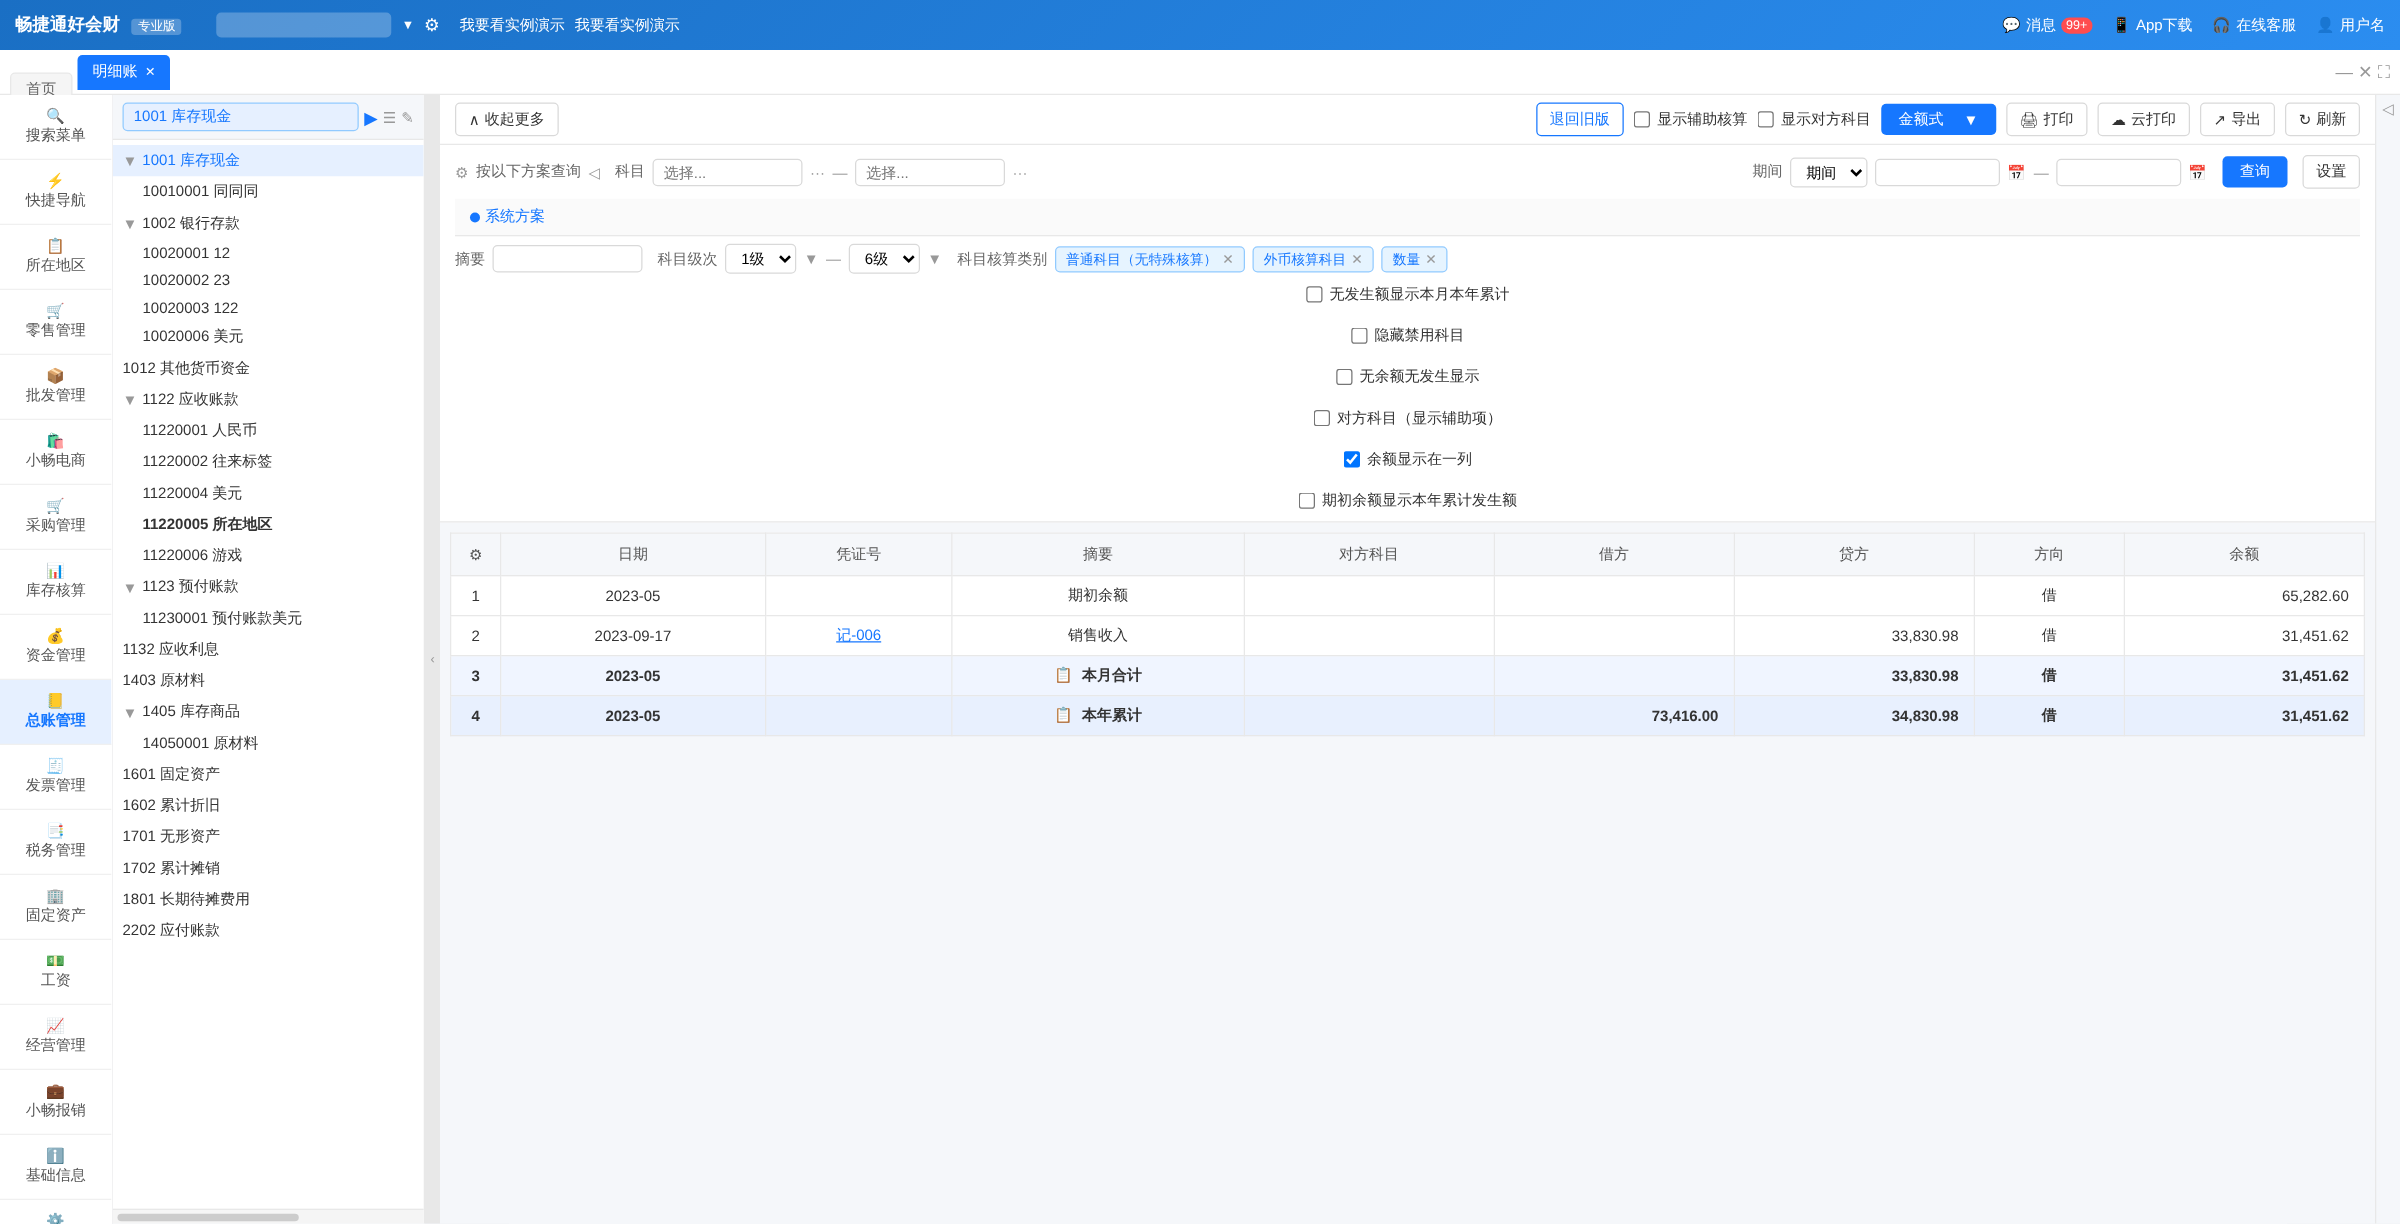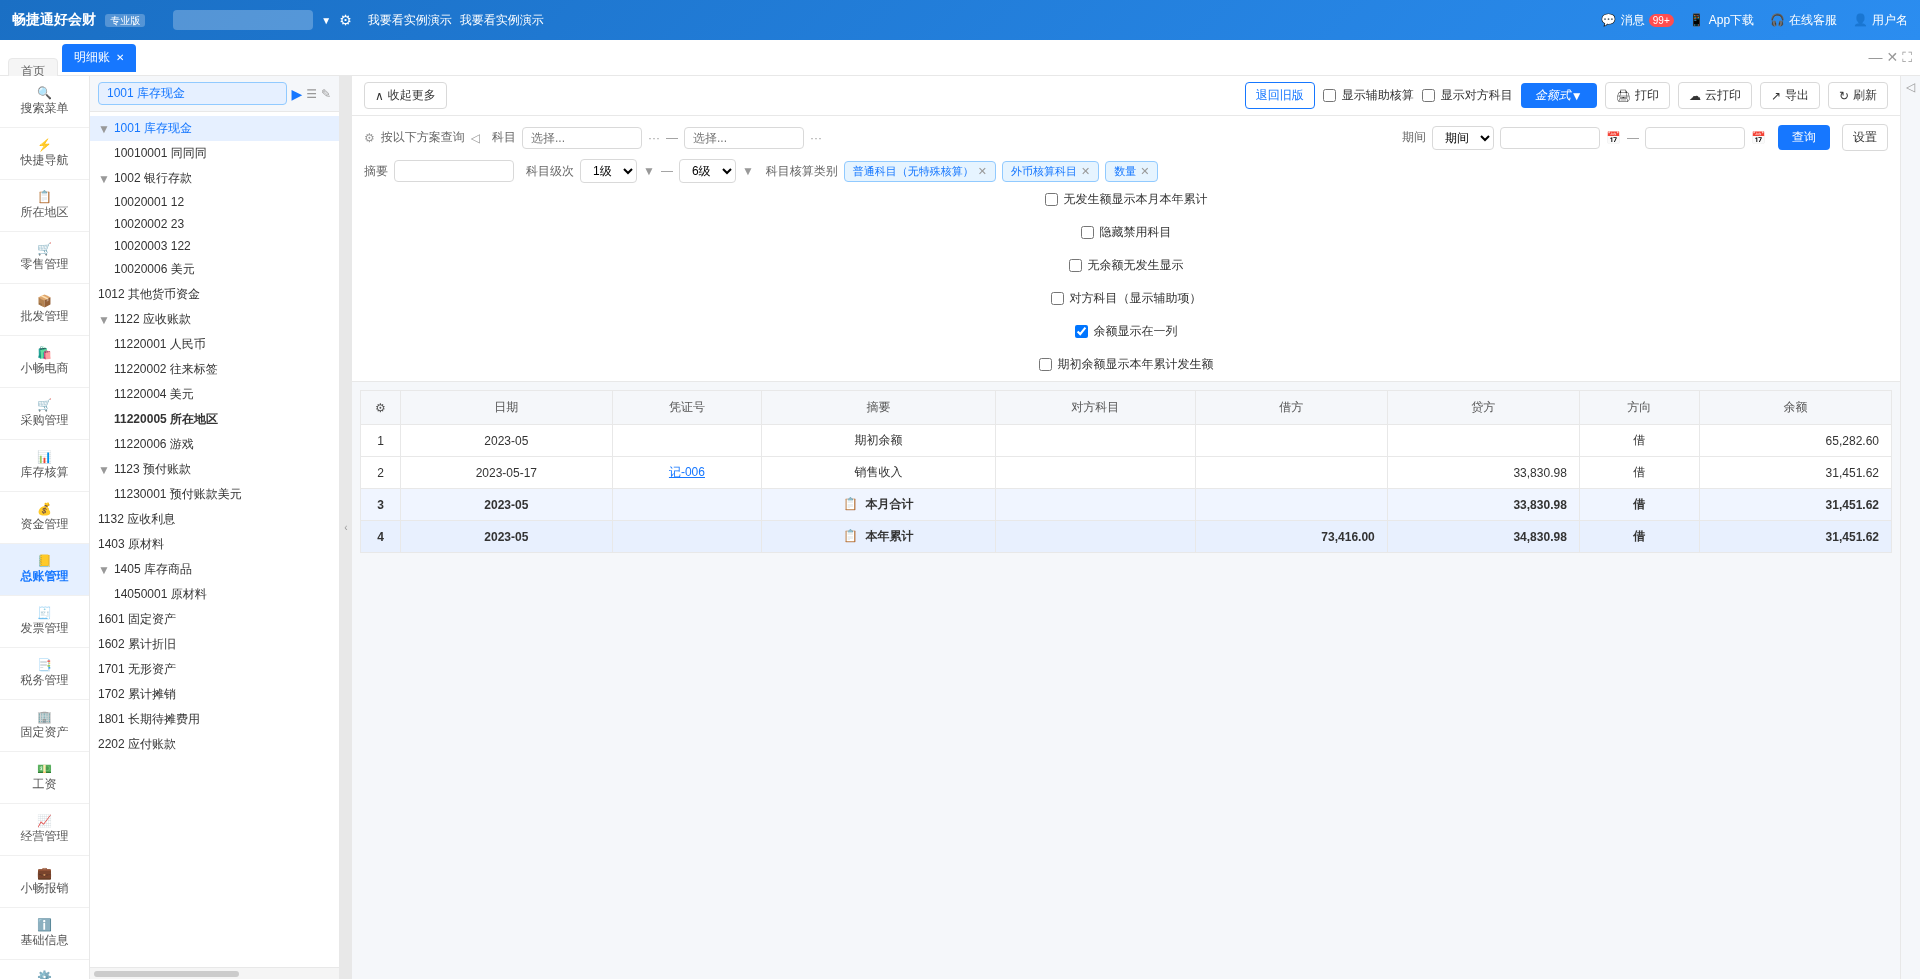--- a/index.html
+++ b/index.html
@@ -467,21 +467,21 @@
             <span>退回旧版</span>
           </button>
           <label class="checkbox-group">
             <input type="checkbox" style="">
             <span>显示辅助核算</span>
           </label>
           <label class="checkbox-group">
             <input type="checkbox" style="">
             <span>显示对方科目</span>
           </label>
-          <button class="btn-primary" style="display:flex;align-items:center;gap:0;font-style:italic;">
+          <button class="btn-primary" style="display:flex;align-items:center;gap:16px;">
             <span>金额式</span>
             <span>▼</span>
           </button>
           <button class="btn-default">
             <span>🖨</span>
             <span>打印</span>
           </button>
           <button class="btn-default">
             <span>☁</span>
             <span>云打印</span>
@@ -525,20 +525,26 @@
             <span style="color:#999;cursor:pointer;">📅</span>
           </div>
           <button class="btn-primary">
             <span>查询</span>
           </button>
           <button class="btn-default">
             <span>设置</span>
           </button>
         </div>
 
+        <div class="section-header" style="margin-bottom:6px;">
+          <div class="schema-item">
+            <div class="schema-dot"></div>
+            <span>系统方案</span>
+          </div>
+        </div>
 
         <div style="display:flex;align-items:center;gap:12px;margin-bottom:8px;flex-wrap:wrap;">
           <div style="display:flex;align-items:center;gap:6px;">
             <span style="color:#666;">摘要</span>
             <input class="filter-input" style="width: 120px;">
           </div>
           <div style="display:flex;align-items:center;gap:6px;">
             <span style="color:#666;">科目级次</span>
             <select class="filter-select">
               <option>1级</option>
@@ -654,21 +660,21 @@
               <td class="right">
                 <span>65,282.60</span>
               </td>
             </tr>
 
             <tr>
               <td class="center">
                 <span>2</span>
               </td>
               <td class="center">
-                <span>2023-05-17</span>
+                <span>2023-09-17</span>
               </td>
               <td class="center">
                 <a class="voucher-link">记-006</a>
               </td>
               <td class="center">
                 <span>销售收入</span>
               </td>
               <td></td>
               <td class="right"></td>
               <td class="right">

